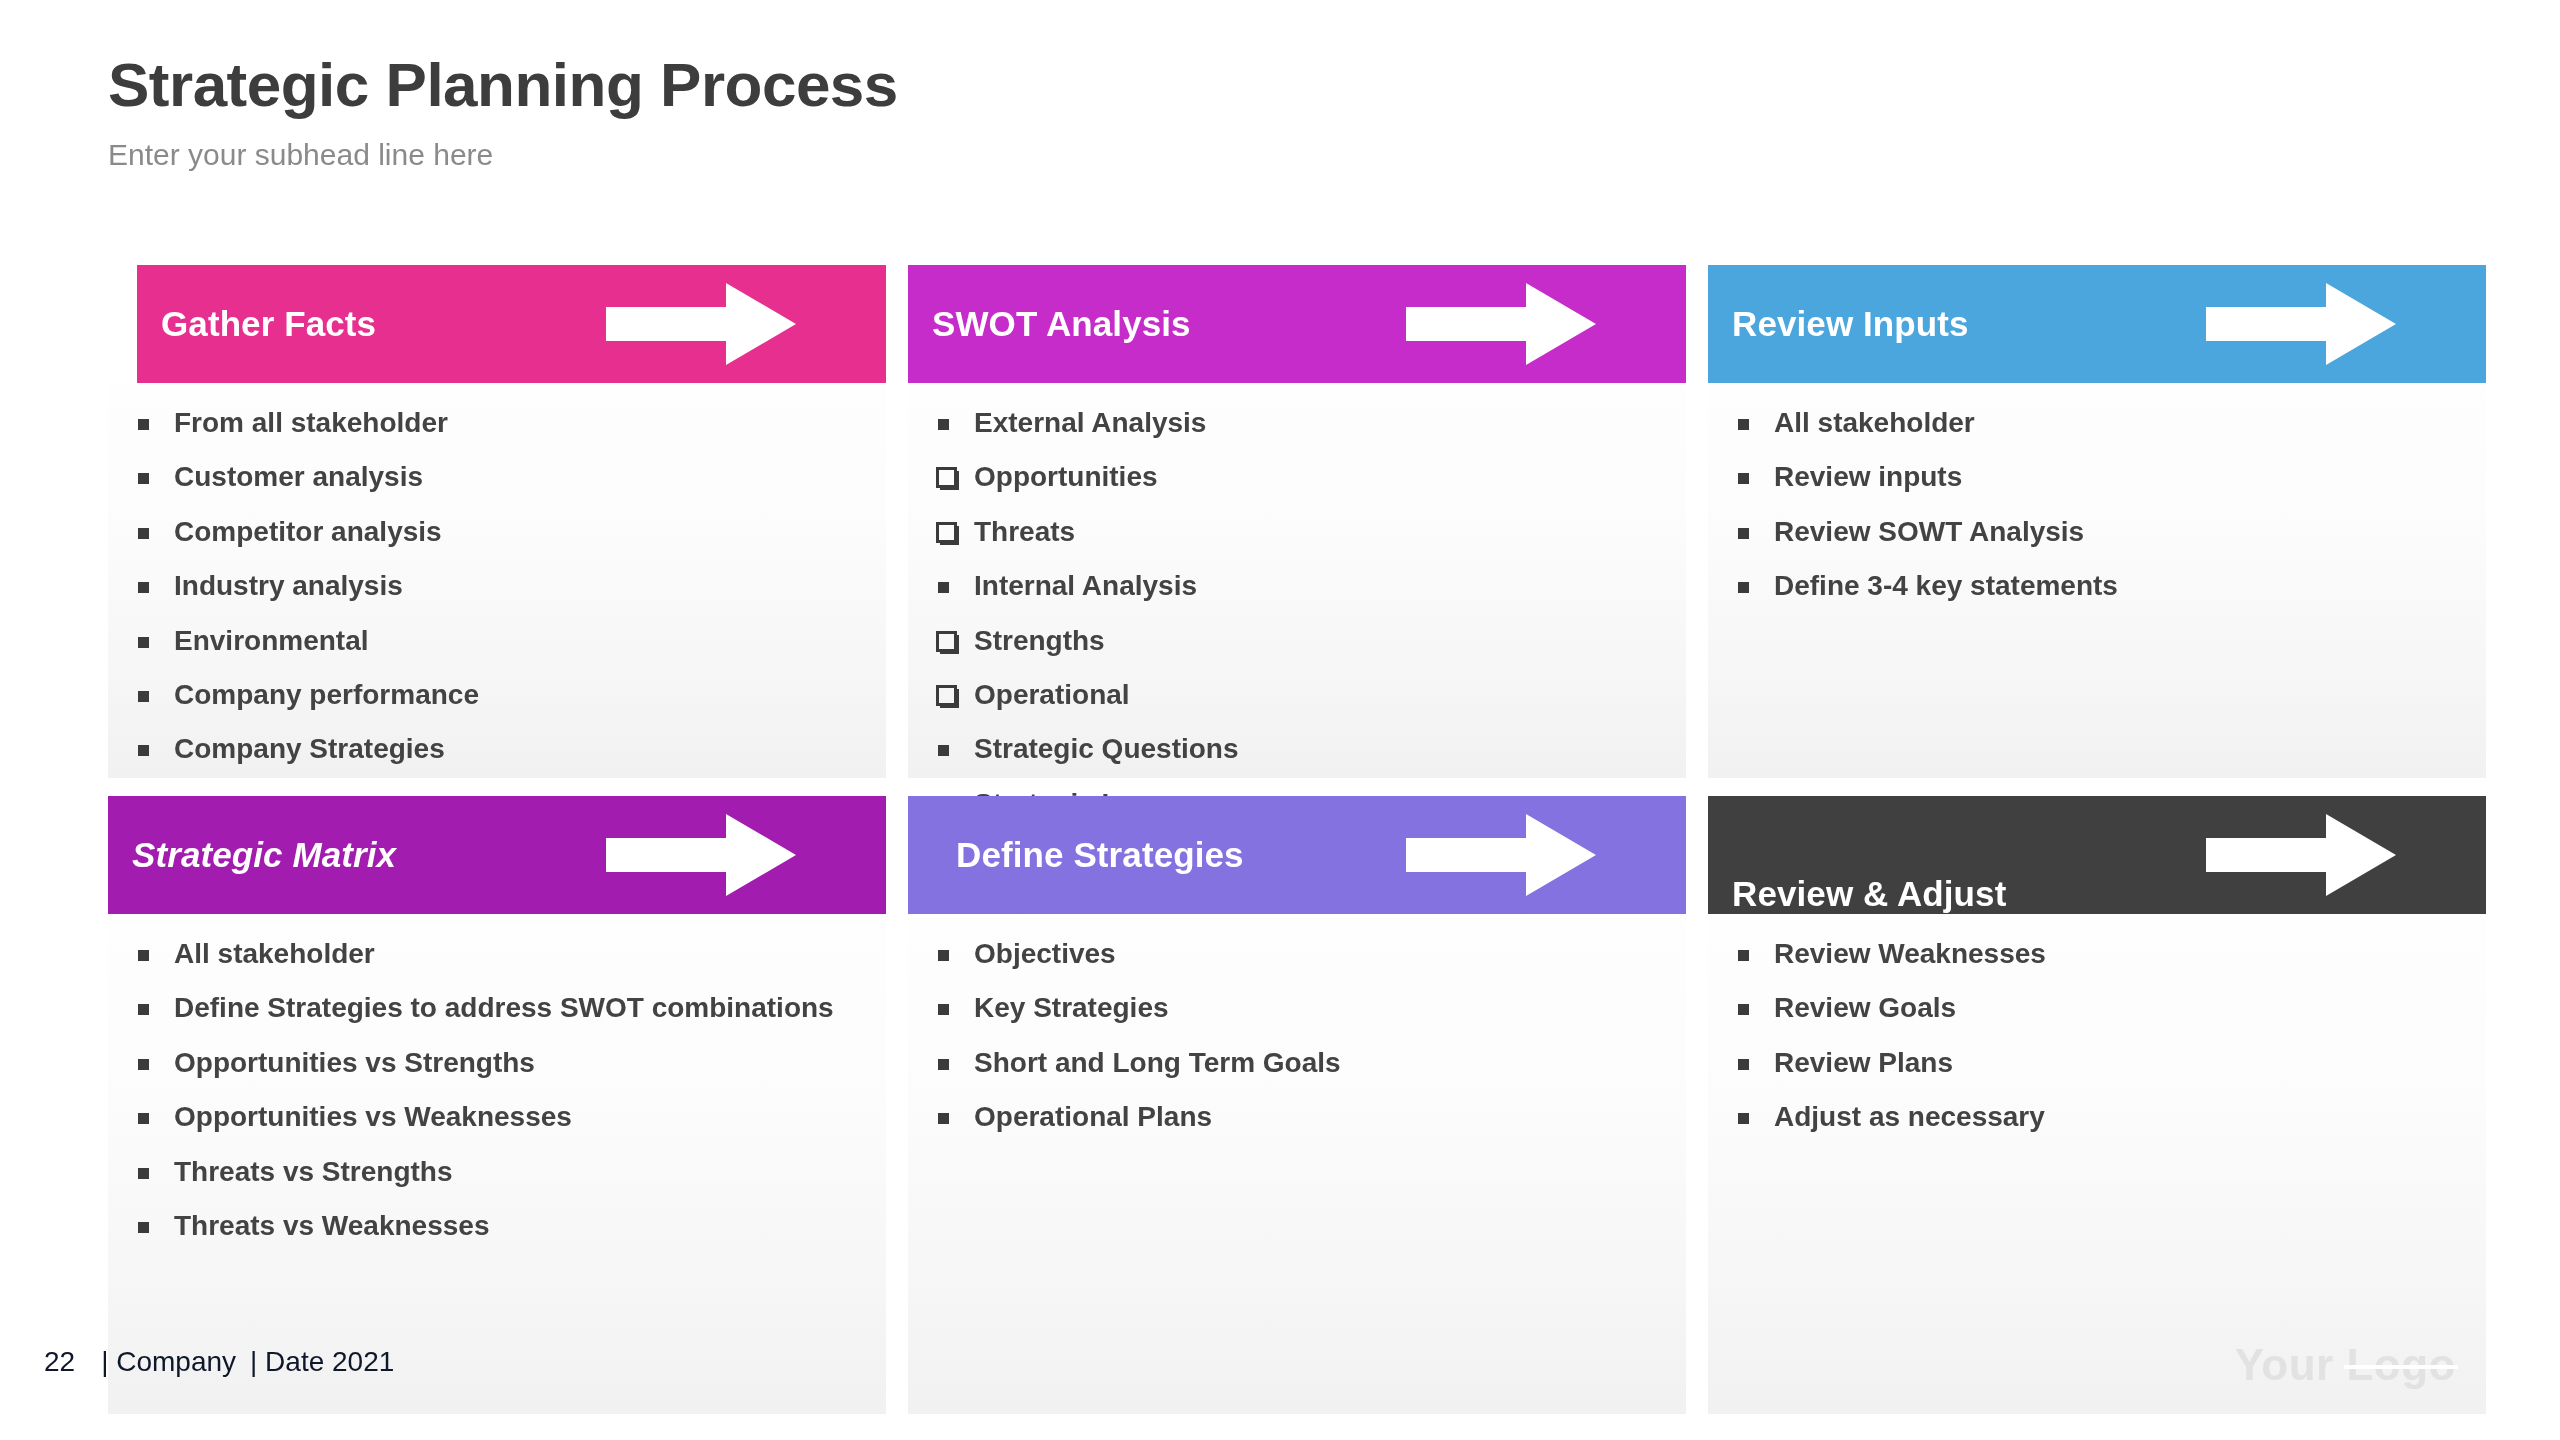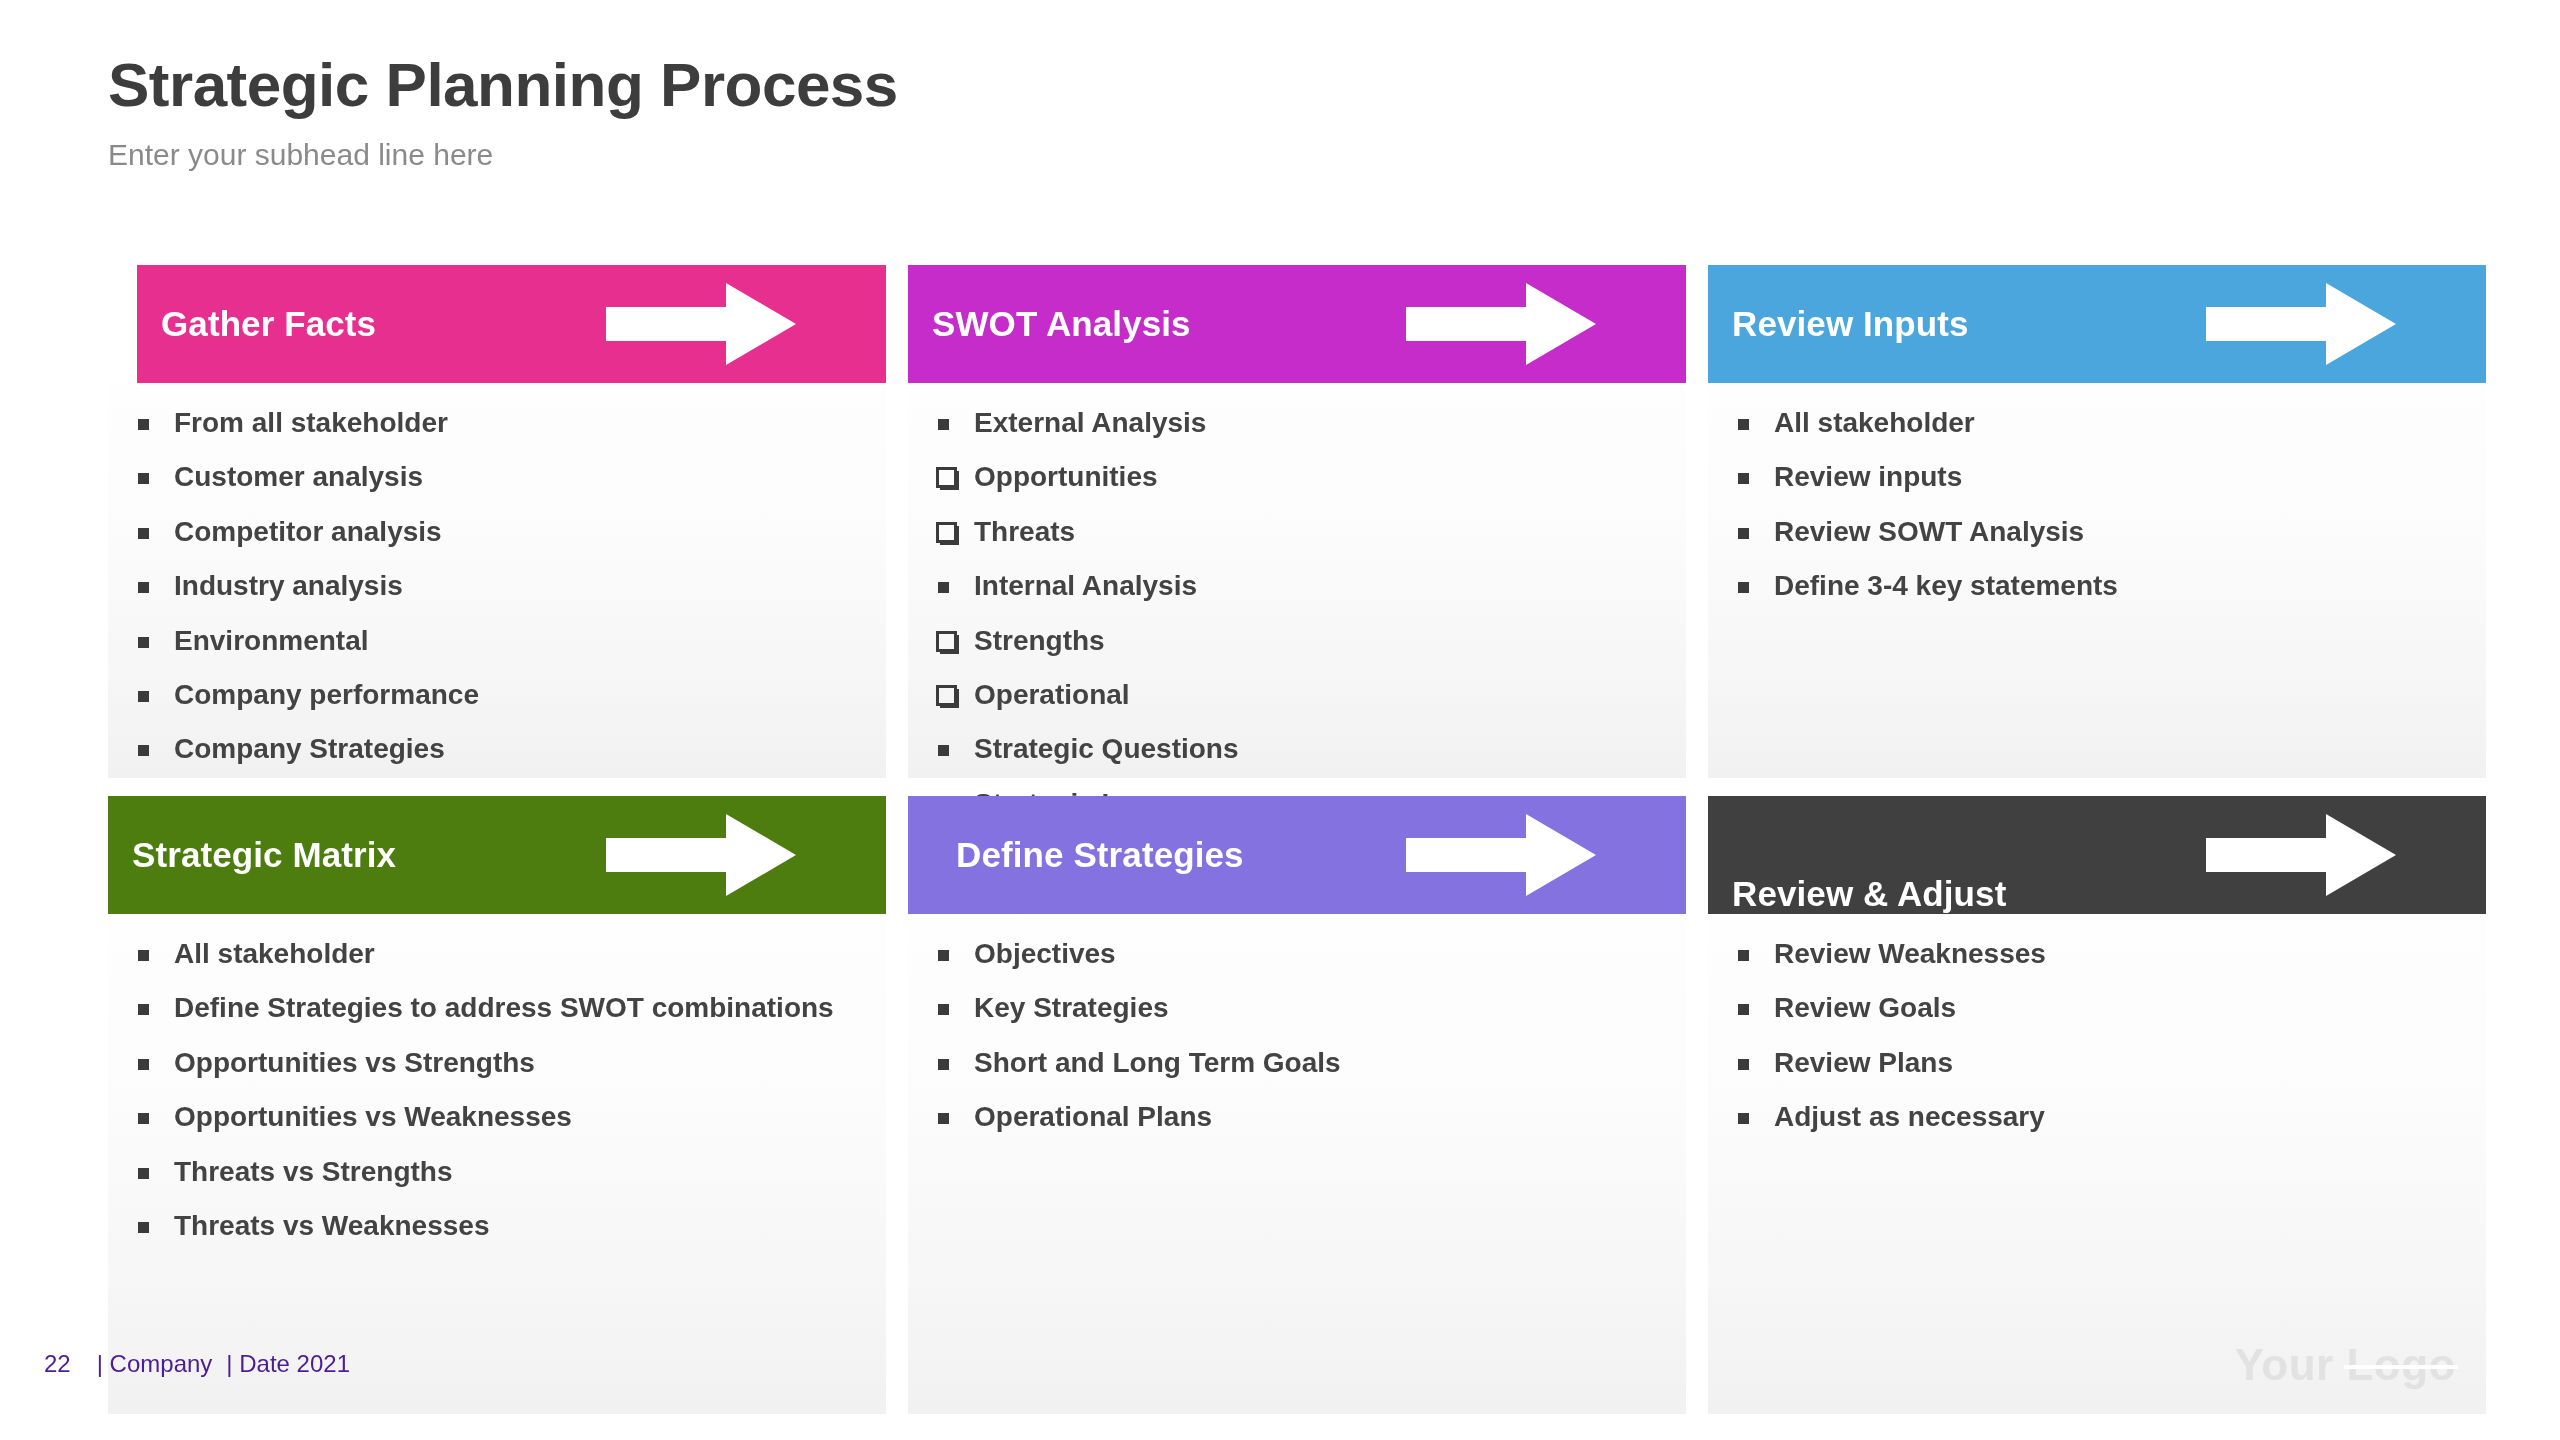--- a/index.html
+++ b/index.html
@@ -156,22 +156,22 @@
     padding-top: 0px;
   }
 
   
   .footer {
     position: absolute;
     left: 44px;
     bottom: 62px;
     display: flex;
     align-items: baseline;
-    font-size: 24px;
-    color: #4c1d95;
+    font-size: 28px;
+    color: #0f172a;
   }
   .footer-page { margin-right: 26px; }
   .footer-company { margin-right: 14px; }
   .footer-date { }
 
   .logo {
     position: absolute;
     right: 104px;
     bottom: 50px;
     font-size: 44px;
@@ -316,21 +316,21 @@
               <span class="bullet-text">Review SOWT Analysis</span>
             </li>
             <li class="bullet-item">
               <span class="bullet-marker"><span class="marker-square"></span></span>
               <span class="bullet-text">Define 3-4 key statements</span>
             </li>
           </ul>
         </div>
       </div>
       <div class="card row-2">
-        <div class="card-header" style="background: #4d7c0f;">
+        <div class="card-header" style="background: #a21caf; font-style: italic;">
           <span class="card-header-title">Strategic Matrix</span>
           <span class="card-header-arrow">
             <svg viewBox="0 0 190 82" preserveAspectRatio="none" aria-hidden="true">
               <path d="M0 24 L120 24 L120 0 L190 41 L120 82 L120 58 L0 58 Z" fill="#ffffff"></path>
             </svg>
           </span>
         </div>
         <div class="card-body">
           <ul class="bullet-list">
             <li class="bullet-item">

